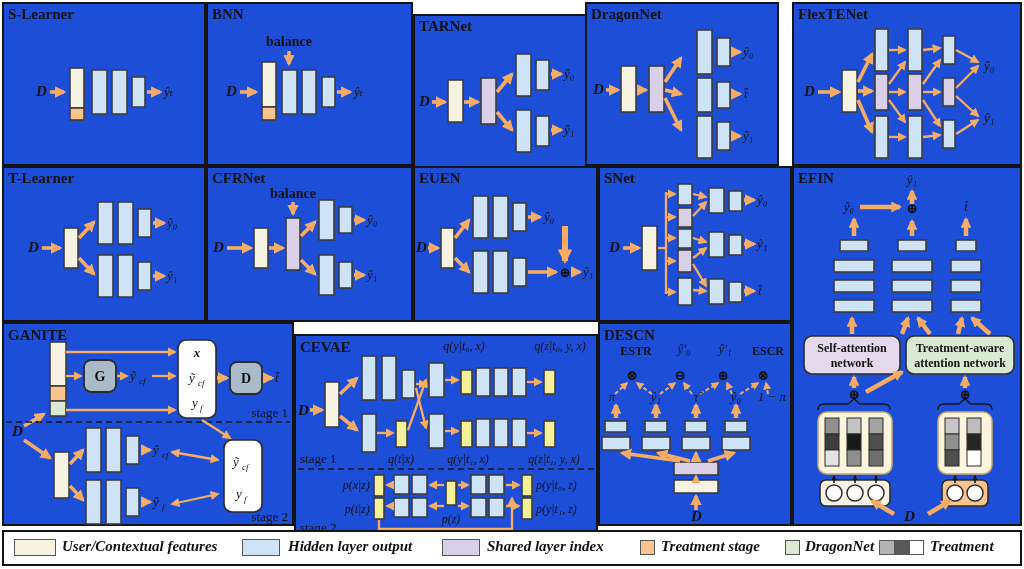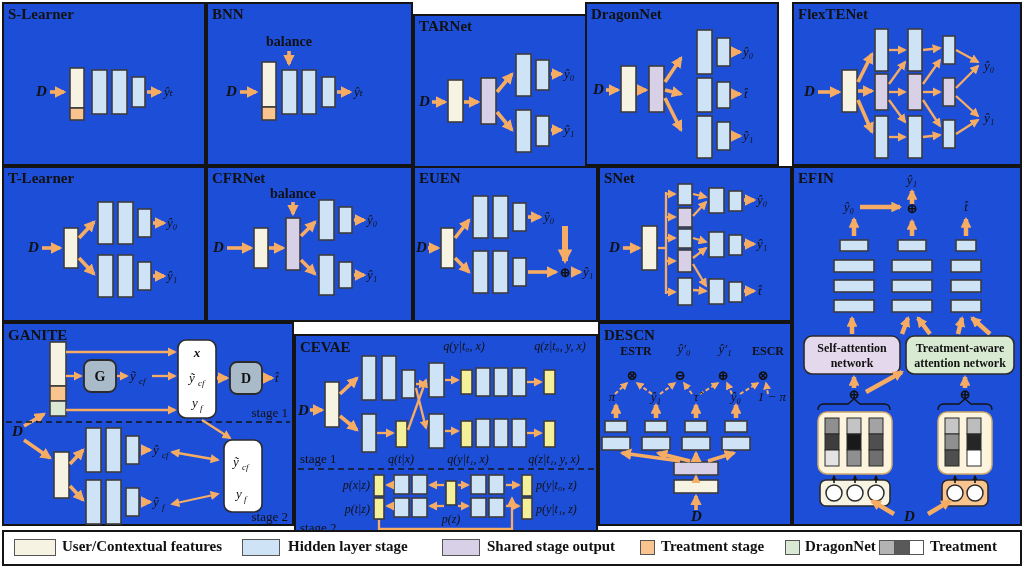--- a/index.html
+++ b/index.html
@@ -32,21 +32,21 @@
   .cell{stroke:#2b2b2b;stroke-width:1;}
   .circ{fill:#fff;stroke:#2b2b2b;stroke-width:1.5;}
   .ar{stroke:#f6ad63;stroke-width:3.6;fill:none;}
   .ar2{stroke:#f6ad63;stroke-width:2.3;fill:none;}
   .arT{stroke:#f6ad63;stroke-width:6;fill:none;}
   .arM{stroke:#f6ad63;stroke-width:4.5;fill:none;}
   .dar{stroke:#f6ad63;stroke-width:2;stroke-dasharray:4 2.6;fill:none;}
   .dash{stroke:#141414;stroke-width:1.6;stroke-dasharray:6 4;}
   .brace{stroke:#141414;stroke-width:1.4;fill:none;}
   .blk{stroke:#141414;stroke-width:1.6;fill:none;}
-  .legend{position:absolute;left:2px;top:530px;width:1020px;height:36px;border:2px solid #141414;box-sizing:border-box;background:#fff;}
+  .legend{position:absolute;left:2px;top:530px;width:1020px;height:36px;border:2px solid #141414;box-sizing:border-box;background:#fff;font-style:italic;}
   .legend .sw{position:absolute;box-sizing:border-box;border:1.5px solid #555;}
   .legend .lbl{position:absolute;top:6px;font-size:15px;font-weight:bold;color:#111;white-space:nowrap;}
 </style>
 </head>
 <body>
 
 <svg width="0" height="0" style="position:absolute">
 <defs>
   <marker id="ah" viewBox="0 0 10 10" refX="8" refY="5" markerWidth="4" markerHeight="4" orient="auto-start-reverse">
         <path d="M0 0L10 5L0 10z" fill="#f6ad63"></path>
@@ -539,23 +539,23 @@
       <line class="ar2" x1="96" y1="156" x2="96" y2="152" marker-end="url(#ah)"></line>
       <text class="d" x="91" y="197">D</text>
       <line class="ar" x1="96" y1="186" x2="96" y2="172" marker-end="url(#ahM)"></line>
     </svg>
   </div>
 
   <div class="legend">
     <span class="sw" style="left:10px;top:7px;width:42px;height:17px;background:#f7f3e2"></span>
     <span class="lbl" style="left:58px">User/Contextual features</span>
     <span class="sw" style="left:238px;top:7px;width:38px;height:17px;background:#cfe3f7"></span>
-    <span class="lbl" style="left:284px">Hidden layer stage</span>
+    <span class="lbl" style="left:284px">Hidden layer output</span>
     <span class="sw" style="left:438px;top:7px;width:38px;height:17px;background:#d8d0e6"></span>
-    <span class="lbl" style="left:483px">Shared stage output</span>
+    <span class="lbl" style="left:483px">Shared layer index</span>
     <span class="sw" style="left:636px;top:8px;width:15px;height:15px;background:#f9c48d"></span>
     <span class="lbl" style="left:657px">Treatment stage</span>
     <span class="sw" style="left:781px;top:8px;width:15px;height:15px;background:#d9e9d4"></span>
     <span class="lbl" style="left:801px">DragonNet</span>
     <span class="sw" style="left:875px;top:8px;width:15px;height:15px;background:#b3b3b3;border-right:none"></span>
     <span class="sw" style="left:890px;top:8px;width:15px;height:15px;background:#595959;border-right:none"></span>
     <span class="sw" style="left:905px;top:8px;width:15px;height:15px;background:#ffffff"></span>
     <span class="lbl" style="left:926px">Treatment</span>
   </div>
 

